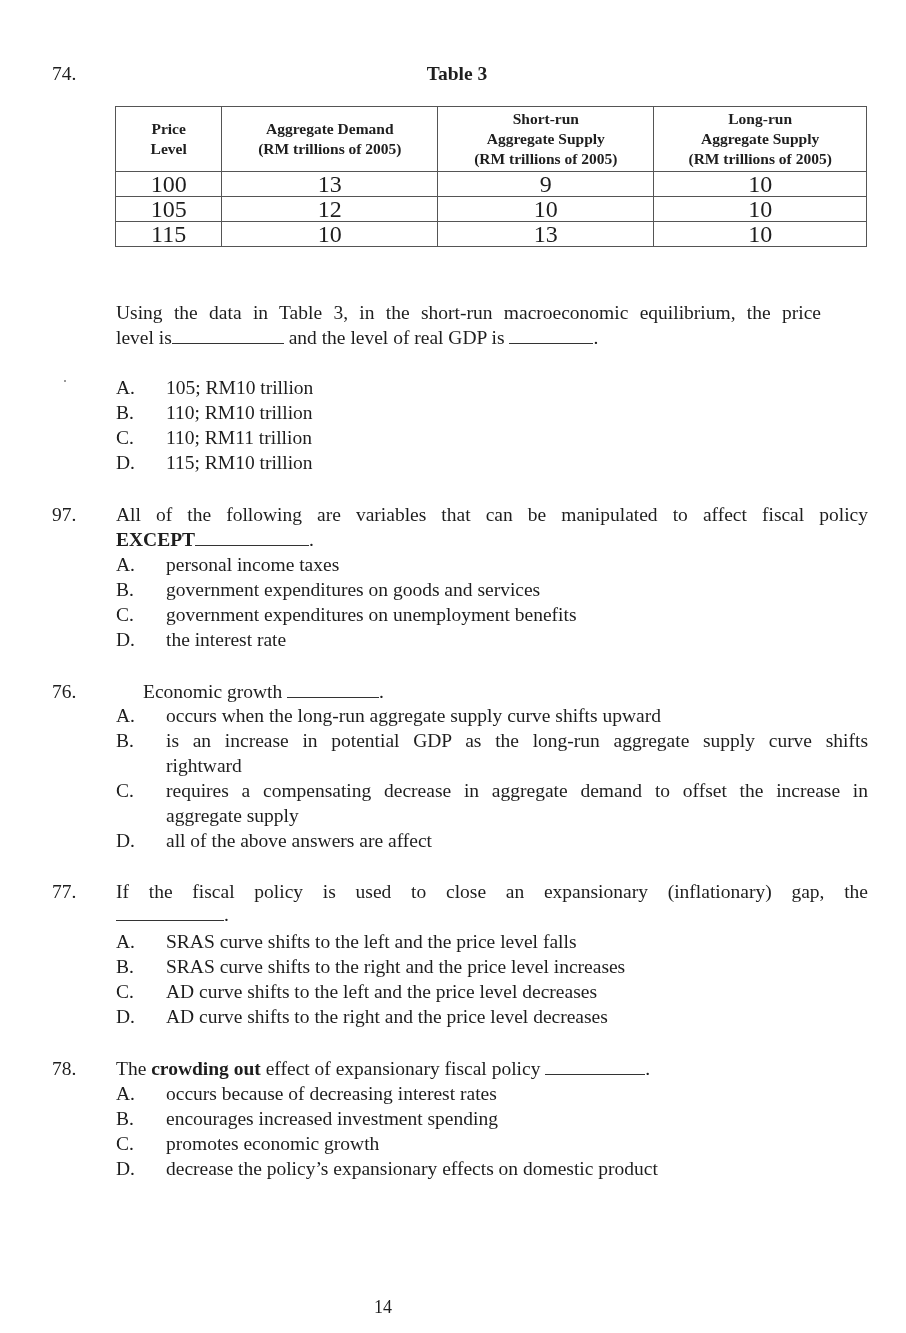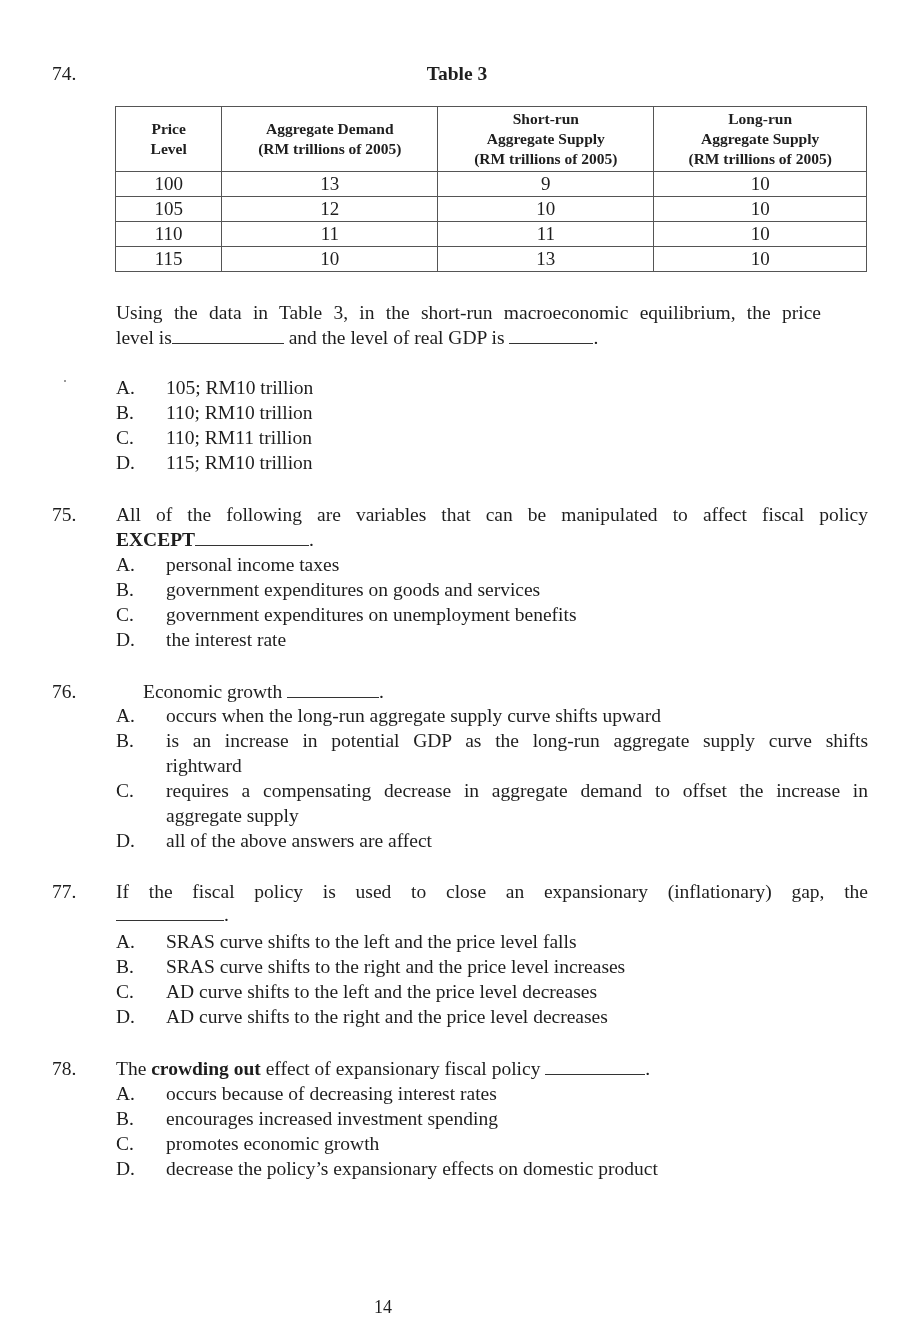--- a/index.html
+++ b/index.html
@@ -10,21 +10,21 @@
     }
     .qnum { position: absolute; left: 52px; }
     .table-title { position: absolute; left: 0; width: 906px; text-align: center; top: 61px; font-weight: bold; font-size: 19.5px; padding-left: 7px; }
     .table-title span { position: relative; left: -3px; }
     table.data {
       position: absolute; left: 115px; top: 106px; width: 752px;
       border-collapse: collapse; table-layout: fixed;
     }
     table.data th, table.data td { border: 1.5px solid #555; text-align: center; padding: 0; }
     table.data th { font-weight: bold; font-size: 15.5px; line-height: 20px; height: 64px; }
-    table.data td { font-size: 19px; line-height: 24px; height: 24px; }
+    table.data td { font-size: 24px; line-height: 24px; height: 24px; }
     .col1 { width: 96px; } .col2 { width: 195px; } .col3 { width: 195px; } .col4 { width: 192px; }
     .stem { position: absolute; left: 116px; right: 38px; }
     .justify { text-align: justify; text-align-last: justify; }
     .blank { display: inline-block; border-bottom: 1px solid #333; height: 18px; vertical-align: baseline; }
     .opt { position: absolute; left: 116px; right: 38px; }
     .opt .lbl { position: absolute; left: 0; }
     .opt .txt { position: absolute; left: 50px; right: 0; }
     .page-num { position: absolute; left: 0; width: 766px; text-align: center; top: 1295px; font-size: 18px; }
     b { font-weight: bold; }
     .stray-dot { position: absolute; left: 64px; top: 380px; width: 2px; height: 2px; background: #999; }
@@ -72,26 +72,20 @@
         <td>9</td>
         <td>10</td>
       </tr>
       <tr>
         <td>105</td>
         <td>12</td>
         <td>10</td>
         <td>10</td>
       </tr>
       <tr>
-        <td>110</td>
-        <td>11</td>
-        <td>11</td>
-        <td>10</td>
-      </tr>
-      <tr>
         <td>115</td>
         <td>10</td>
         <td>13</td>
         <td>10</td>
       </tr>
     </tbody>
   </table>
 
   <div class="stem" style="top:300px; right:85px;">
     <div class="justify">Using the data in Table 3, in the short-run macroeconomic equilibrium, the price</div>
@@ -116,21 +110,21 @@
     <span class="lbl">C.</span>
     <span class="txt">110; RM11 trillion</span>
   </div>
   <div class="opt" style="top:450px;">
     <span class="lbl">D.</span>
     <span class="txt">115; RM10 trillion</span>
   </div>
 </div>
 
 <div>
-  <span class="qnum" style="top:502px;">75.</span>
+  <span class="qnum" style="top:502px;">97.</span>
   <div class="stem" style="top:502px;">
     <div class="justify">All of the following are variables that can be manipulated to affect fiscal policy</div>
     <div><b>EXCEPT</b><span class="blank" style="width:114px;"></span><span>.</span></div>
   </div>
   <div class="opt" style="top:552px;">
     <span class="lbl">A.</span>
     <span class="txt">personal income taxes</span>
   </div>
   <div class="opt" style="top:577px;">
     <span class="lbl">B.</span>

